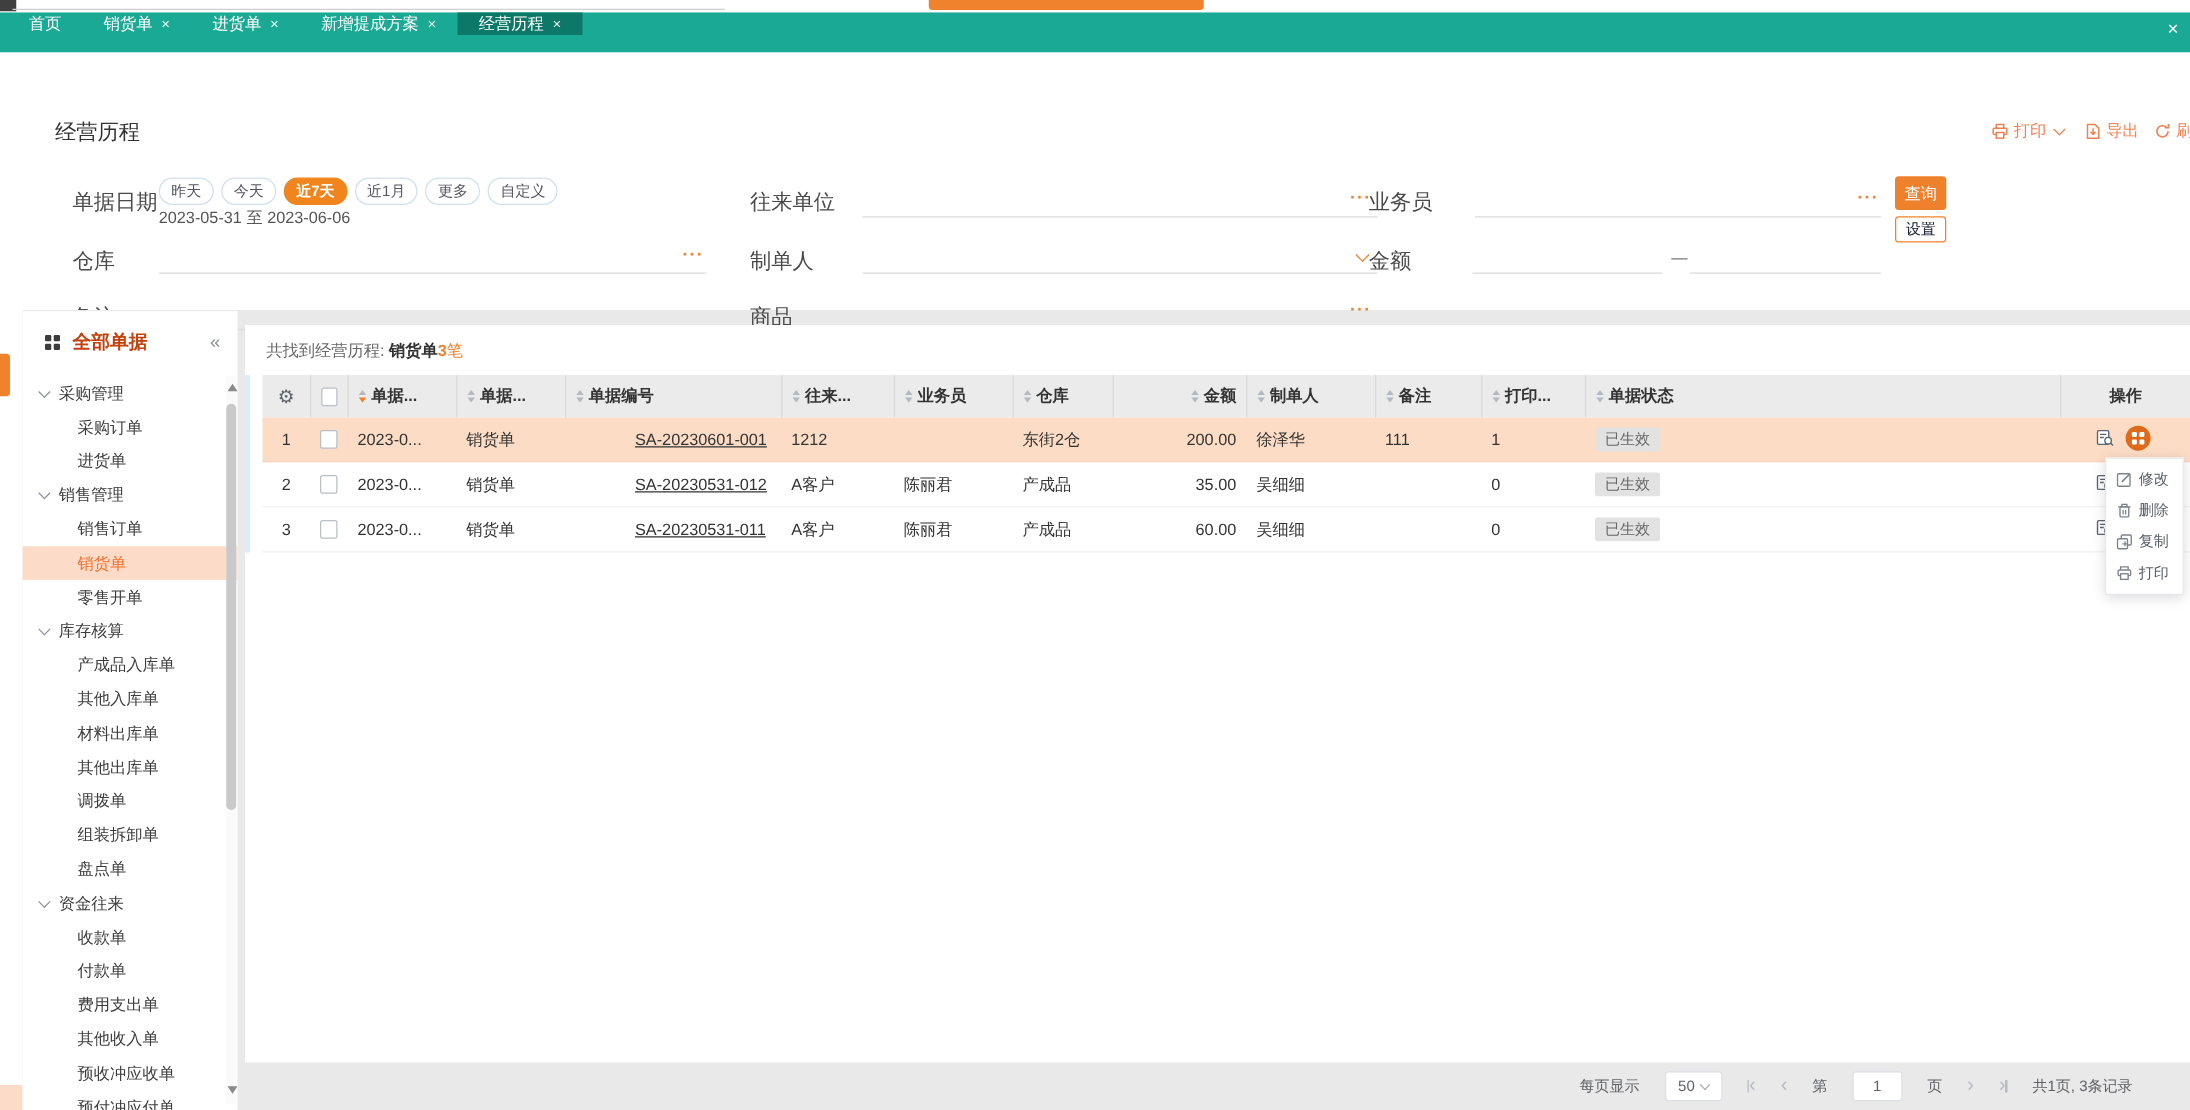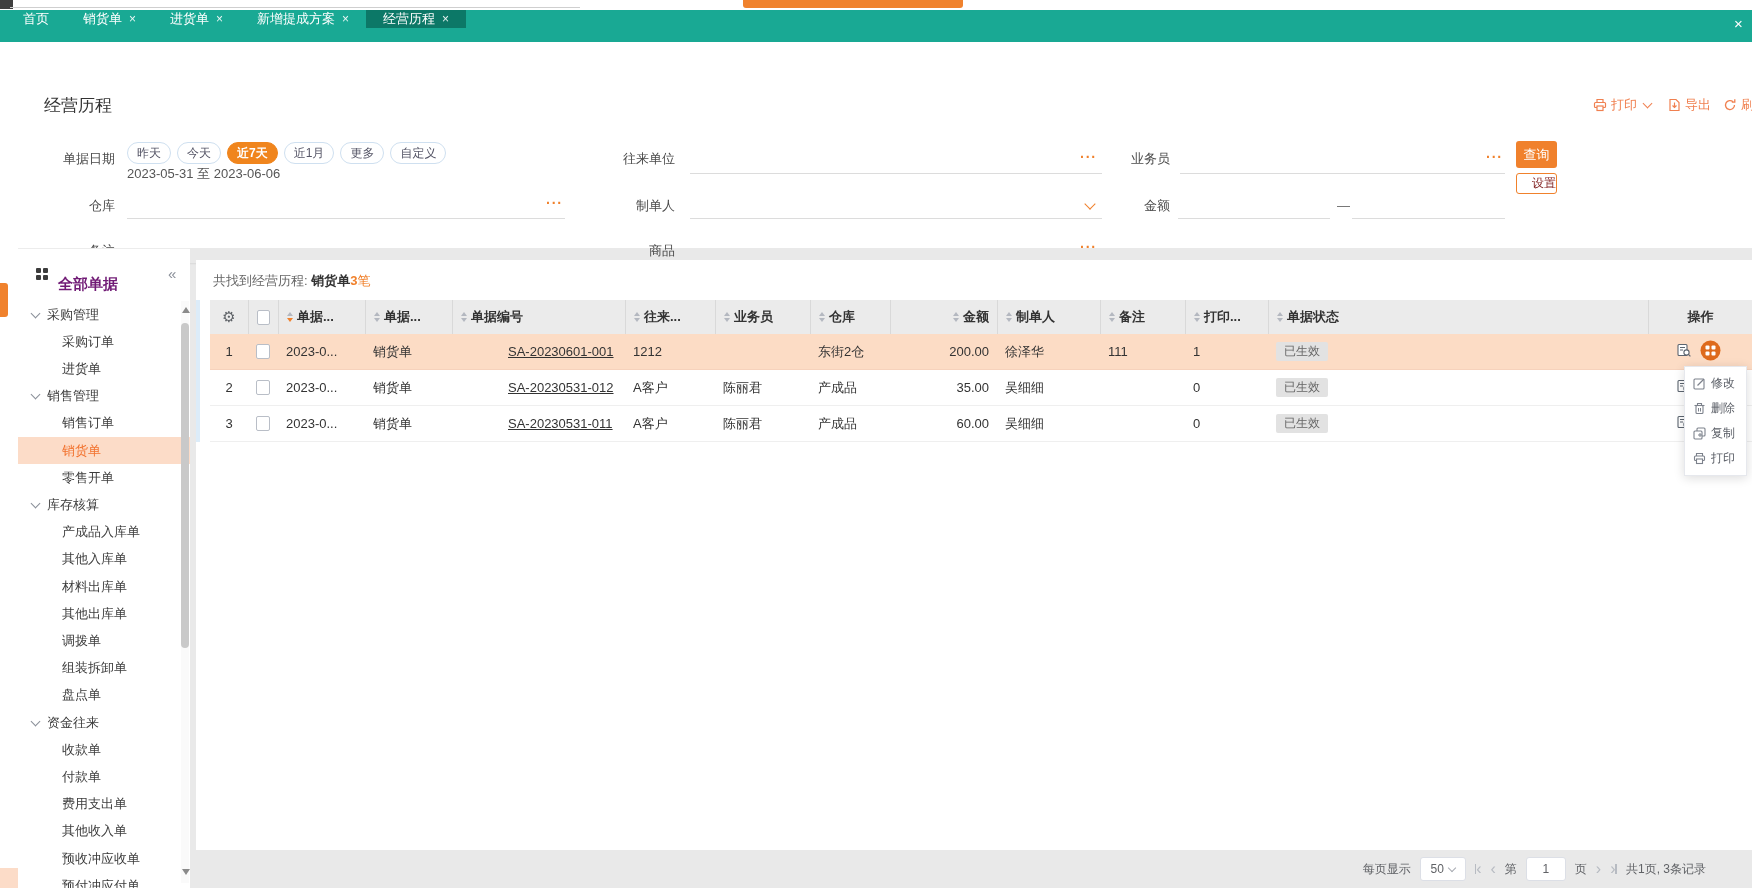--- a/index.html
+++ b/index.html
@@ -23,53 +23,53 @@
   .tab-close{font-size:12px;opacity:.9;line-height:1;}
   .corner-close{left:1734px;top:16px;color:#fff;font-size:15px;line-height:1;}
 
   
   .topsection{left:0;top:42px;width:1752px;height:206px;background:#fff;}
   .page-title{left:44px;top:52px;font-size:17px;color:#333;}
   .hact{position:absolute;top:54px;display:flex;align-items:center;gap:4px;color:#f08050;font-size:13px;white-space:nowrap;}
   .hact svg{display:block;}
   .chev-down-sm{display:inline-block;width:6px;height:6px;border-right:1.5px solid #f08050;border-bottom:1.5px solid #f08050;transform:rotate(45deg);margin-left:3px;margin-top:-3px;}
 
-  .f-label{position:absolute;font-size:13px;color:#4a4a4a;text-align:right;white-space:nowrap;}
+  .f-label{position:absolute;font-size:17px;color:#4a4a4a;white-space:nowrap;}
   .f-line{position:absolute;height:0;border-bottom:1px solid #dcdcdc;}
   .f-more{position:absolute;color:#f0812c;font-size:14px;font-weight:bold;letter-spacing:1px;line-height:1;}
   .f-chev{position:absolute;width:7px;height:7px;border-right:1.6px solid #f0812c;border-bottom:1.6px solid #f0812c;transform:rotate(45deg);}
   .f-dash{position:absolute;font-size:13px;color:#666;}
 
   .pills{left:127px;top:100px;display:flex;gap:6px;position:absolute;}
   .pill{height:20px;line-height:20px;padding:0 9px;border:1px solid #cfe0f0;border-radius:11px;font-size:12px;color:#556;background:#fff;white-space:nowrap;}
   .pill.active{background:#f0851d;border-color:#f0851d;color:#fff;font-weight:bold;}
   .date-range{left:127px;top:123px;font-size:13px;color:#555;position:absolute;}
 
   .btn-search{left:1516px;top:99px;width:41px;height:27px;background:#f0812c;color:#fff;font-size:13px;text-align:center;line-height:27px;border-radius:3px;}
-  .btn-settings{left:1516px;top:131px;width:39px;height:19px;background:#fff;border:1px solid #f0812c;color:#7f1d1d;font-size:12px;text-align:right;line-height:19px;border-radius:3px;}
+  .btn-settings{left:1516px;top:131px;width:39px;height:19px;background:#fff;border:1px solid #f0812c;color:#0f172a;font-size:12px;text-align:center;line-height:19px;border-radius:3px;}
 
   .filter-bottomline{left:0;top:222px;width:1752px;height:1px;background:#e5e5e5;}
   .collapse-tab{left:845px;top:223px;width:108px;height:24px;background:#f6f6f6;border:1px solid #e2e2e2;border-top:none;box-sizing:border-box;display:flex;align-items:center;justify-content:center;gap:5px;font-size:12px;color:#666;}
   .dbl-up{display:inline-block;transform:rotate(-90deg);color:#888;font-size:12px;}
 
   
   .left-rail{left:0;top:248px;width:18px;height:640px;background:#fff;}
   .rail-orange{left:0;top:283px;width:8px;height:34px;background:#f0822d;border-radius:0 3px 3px 0;}
   .rail-peach{left:0;top:868px;width:18px;height:20px;background:#fcdcc8;}
 
   
   .sidebar{left:18px;top:248px;width:172px;height:640px;background:#fff;border-top:1px solid #ececec;box-sizing:border-box;}
   .sb-header{position:absolute;left:0;top:12px;width:172px;height:30px;}
   .sb-grid-icon{position:absolute;left:18px;top:7px;width:13px;height:13px;}
   .sb-grid-icon i{position:absolute;width:5px;height:5px;background:#3c3c3c;border-radius:1px;}
   .sb-grid-icon i:nth-child(1){left:0;top:0;}
   .sb-grid-icon i:nth-child(2){left:7px;top:0;}
   .sb-grid-icon i:nth-child(3){left:0;top:7px;}
   .sb-grid-icon i:nth-child(4){left:7px;top:7px;}
-  .sb-title{position:absolute;left:40px;top:14px;font-size:15px;font-weight:600;color:#701a75;}
+  .sb-title{position:absolute;left:40px;top:3px;font-size:15px;font-weight:600;color:#c2410c;}
   .sb-collapse{position:absolute;left:150px;top:4px;color:#8a8f99;font-size:15px;}
   .sb-item{position:absolute;left:0;width:172px;height:27px;display:flex;align-items:center;font-size:13px;color:#3c3c3c;box-sizing:border-box;}
   .sb-item .caret{display:inline-block;width:6px;height:6px;border-right:1.4px solid #8a8f99;border-bottom:1.4px solid #8a8f99;transform:rotate(45deg);margin:-3px 8px 0 14px;}
   .sb-item.child{padding-left:44px;}
   .sb-item.selected{background:#fcdcc8;color:#f2722e;}
   .sb-track{position:absolute;left:163px;top:52px;width:8px;height:582px;background:#fafafa;}
   .sb-thumb{position:absolute;left:163px;top:74px;width:8px;height:325px;background:#c9c9c9;border-radius:4px;}
   .sb-arrow{position:absolute;left:164px;width:0;height:0;border-left:4px solid transparent;border-right:4px solid transparent;}
   .sb-arrow.up{top:58px;border-bottom:6px solid #8a8a8a;}
   .sb-arrow.down{top:620px;border-top:6px solid #8a8a8a;}
@@ -104,21 +104,21 @@
   .ops-cell{position:relative;}
   .op-ic{position:absolute;top:50%;transform:translateY(-50%);}
   .op-view{left:28px;}
   .op-grid{left:52px;}
 
   .summary{position:absolute;left:14px;top:558px;width:1542px;height:30px;background:#fbf7ee;display:flex;align-items:center;font-size:13px;color:#333;}
   .summary .s-label{width:94px;padding-left:7px;box-sizing:border-box;}
   .summary .s-mid{flex:1;text-align:center;}
   .summary .s-right{width:104px;}
 
-  .pager{position:absolute;right:46px;top:595px;height:28px;display:flex;align-items:center;gap:9px;font-size:12px;color:#606266;}
+  .pager{position:absolute;right:46px;top:595px;height:28px;display:flex;align-items:center;gap:20px;font-size:12px;color:#606266;}
   .pg-box{border:1px solid #dcdfe6;border-radius:3px;background:#fff;height:24px;display:flex;align-items:center;justify-content:center;box-sizing:border-box;}
   .pg-size{width:46px;gap:5px;}
   .pg-page{width:40px;}
   .pg-caret{width:5px;height:5px;border-right:1.4px solid #a8abb2;border-bottom:1.4px solid #a8abb2;transform:rotate(45deg);margin-top:-3px;}
   .pg-nav{display:flex;align-items:center;color:#b7bbc2;font-size:16px;line-height:1;gap:0;}
   .pg-bar{display:inline-block;width:1.5px;height:10px;background:#b7bbc2;}
 
   
   .action-menu{left:1684px;top:366px;width:61px;background:#fff;border:1px solid #e6e8ed;box-shadow:0 2px 10px rgba(0,0,0,.14);padding:4px 0;z-index:50;}
   .am-item{height:25px;display:flex;align-items:center;gap:5px;padding-left:8px;font-size:12px;color:#5a5e66;}

